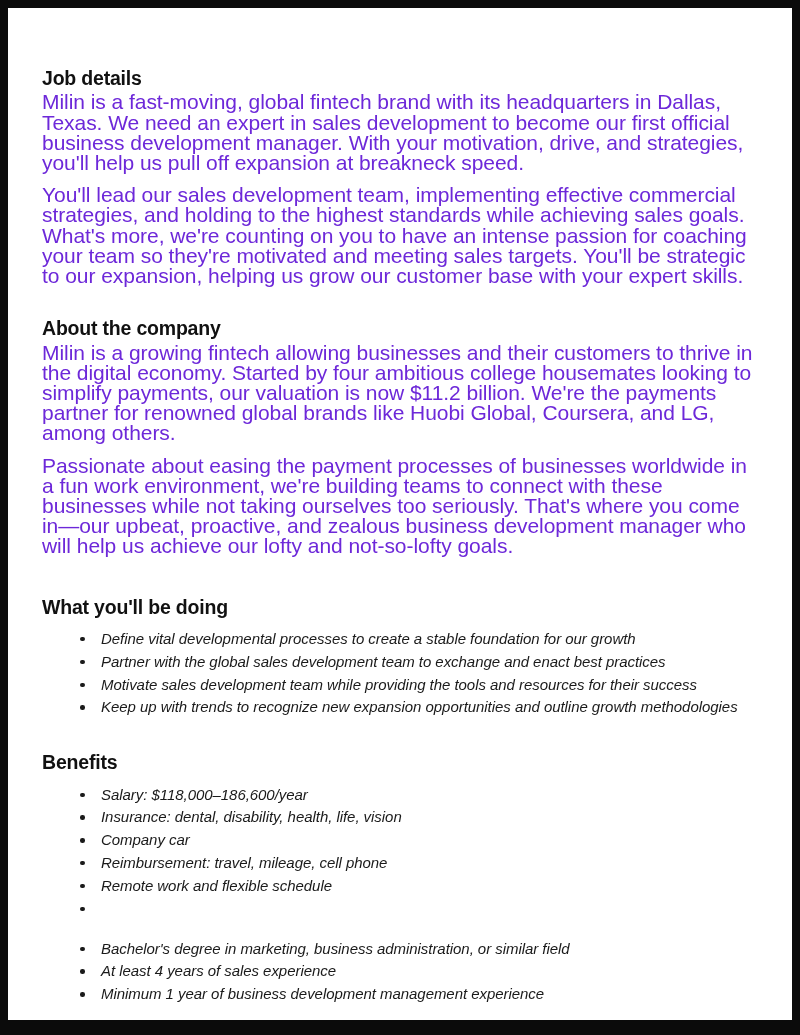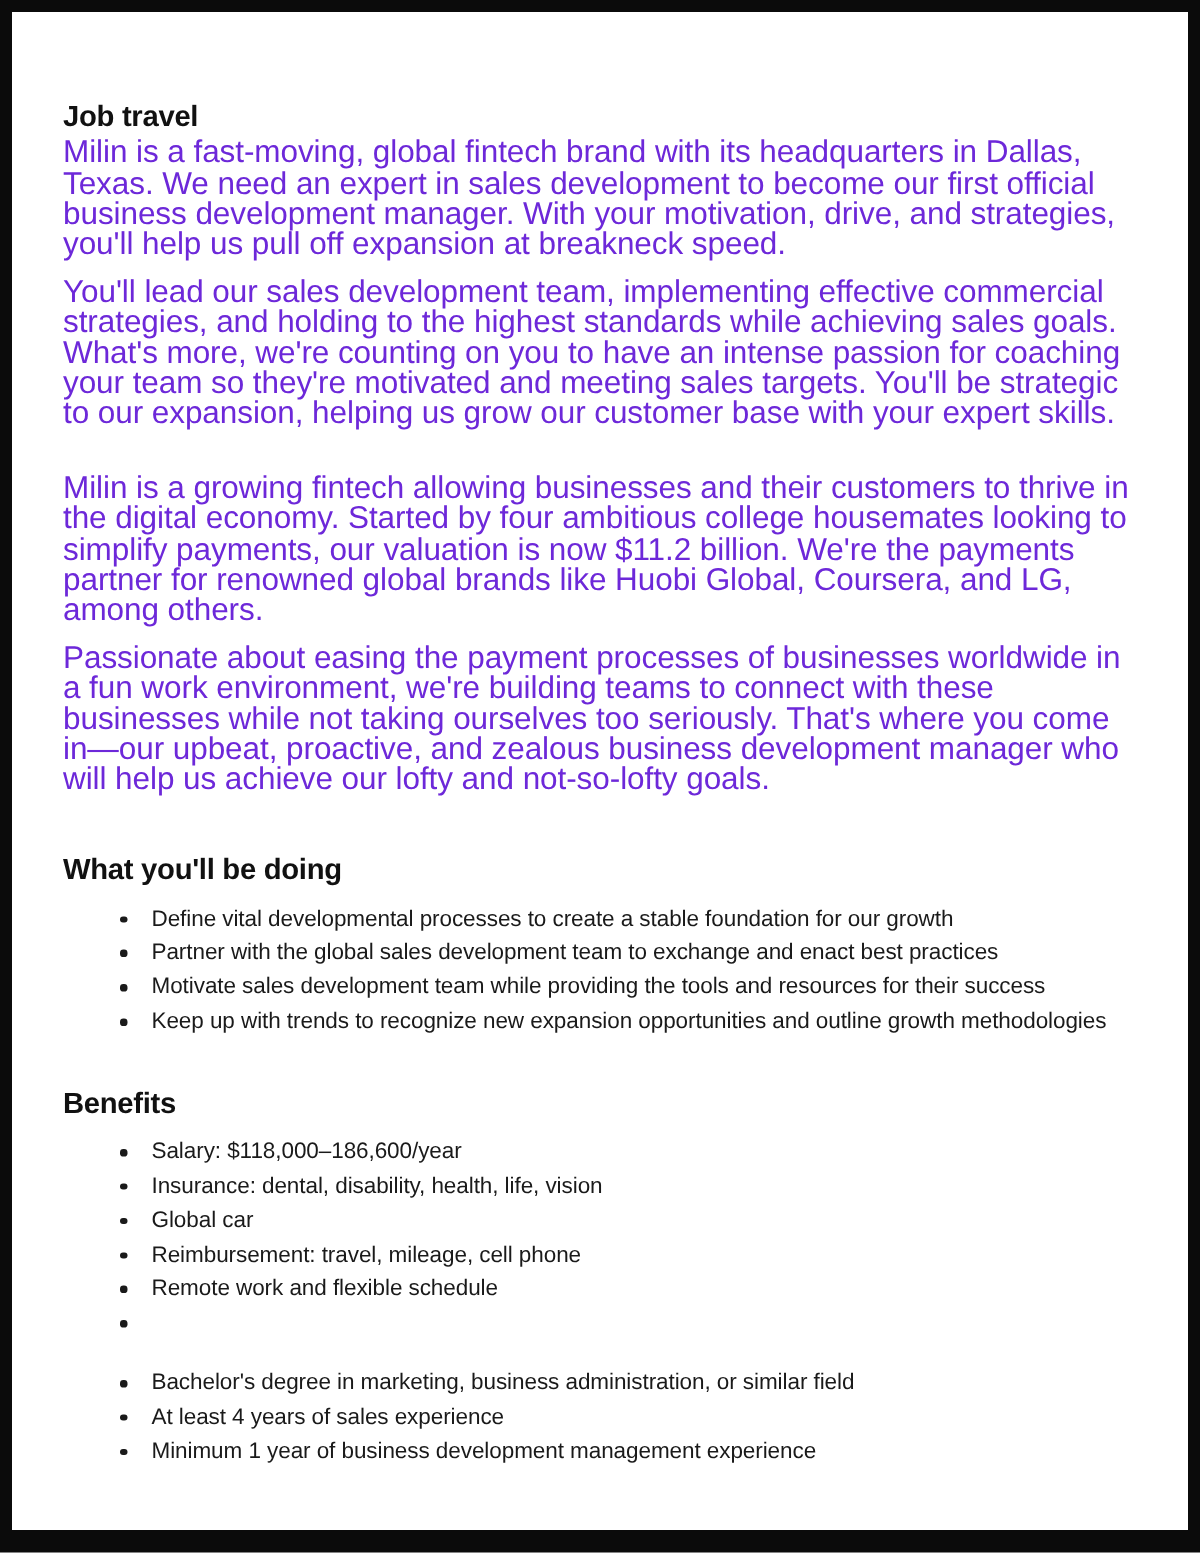--- a/index.html
+++ b/index.html
@@ -44,20 +44,21 @@
     line-height: 20.2px;
     color: #6d28d9;
     margin: 0 0 12px 0;
     letter-spacing: -0.05px;
   }
   p.para:last-child { margin-bottom: 0; }
   ul.bullets {
     list-style: none;
     margin: 10px 0 0 0;
     padding: 0;
+    font-style: italic;
   }
   ul.bullets li {
     position: relative;
     font-size: 15px;
     line-height: 20.3px;
     color: #1a1a1a;
     padding-left: 59px;
     margin-bottom: 2.5px;
     letter-spacing: -0.05px;
   }
@@ -72,28 +73,29 @@
   }
   .section { margin: 0; }
 </style>
 </head>
 <body>
 
 <div class="page">
   <div class="content">
 
     <div class="section">
-      <h2 class="section-title">Job travel</h2>
+      <h2 class="section-title">Job details</h2>
       <p class="para">Milin is a fast-moving, global fintech brand with its headquarters in Dallas, Texas. We need an expert in sales development to become our first official business development manager. With your motivation, drive, and strategies, you'll help us pull off expansion at breakneck speed.</p>
       <p class="para">You'll lead our sales development team, implementing effective commercial strategies, and holding to the highest standards while achieving sales goals. What's more, we're counting on you to have an intense passion for coaching your team so they're motivated and meeting sales targets. You'll be strategic to our expansion, helping us grow our customer base with your expert skills.</p>
     </div>
 
     <div class="gap-lg"></div>
 
     <div class="section">
+      <h2 class="section-title">About the company</h2>
       <p class="para">Milin is a growing fintech allowing businesses and their customers to thrive in the digital economy. Started by four ambitious college housemates looking to simplify payments, our valuation is now $11.2 billion. We're the payments partner for renowned global brands like Huobi Global, Coursera, and LG, among others.</p>
       <p class="para">Passionate about easing the payment processes of businesses worldwide in a fun work environment, we're building teams to connect with these businesses while not taking ourselves too seriously. That's where you come in—our upbeat, proactive, and zealous business development manager who will help us achieve our lofty and not-so-lofty goals.</p>
     </div>
 
     <div class="gap-xl"></div>
 
     <div class="section">
       <h2 class="section-title">What you'll be doing</h2>
       <ul class="bullets">
         <li><span class="dot"></span><span>Define vital developmental processes to create a stable foundation for our growth</span></li>
@@ -103,21 +105,21 @@
       </ul>
     </div>
 
     <div class="gap-lg"></div>
 
     <div class="section">
       <h2 class="section-title">Benefits</h2>
       <ul class="bullets">
         <li><span class="dot"></span><span>Salary: $118,000–186,600/year</span></li>
         <li><span class="dot"></span><span>Insurance: dental, disability, health, life, vision</span></li>
-        <li><span class="dot"></span><span>Global car</span></li>
+        <li><span class="dot"></span><span>Company car</span></li>
         <li><span class="dot"></span><span>Reimbursement: travel, mileage, cell phone</span></li>
         <li><span class="dot"></span><span>Remote work and flexible schedule</span></li>
         <li><span class="dot"></span></li>
       </ul>
     </div>
 
     <div class="gap-lg"></div>
 
     <div class="section">
       <ul class="bullets">

